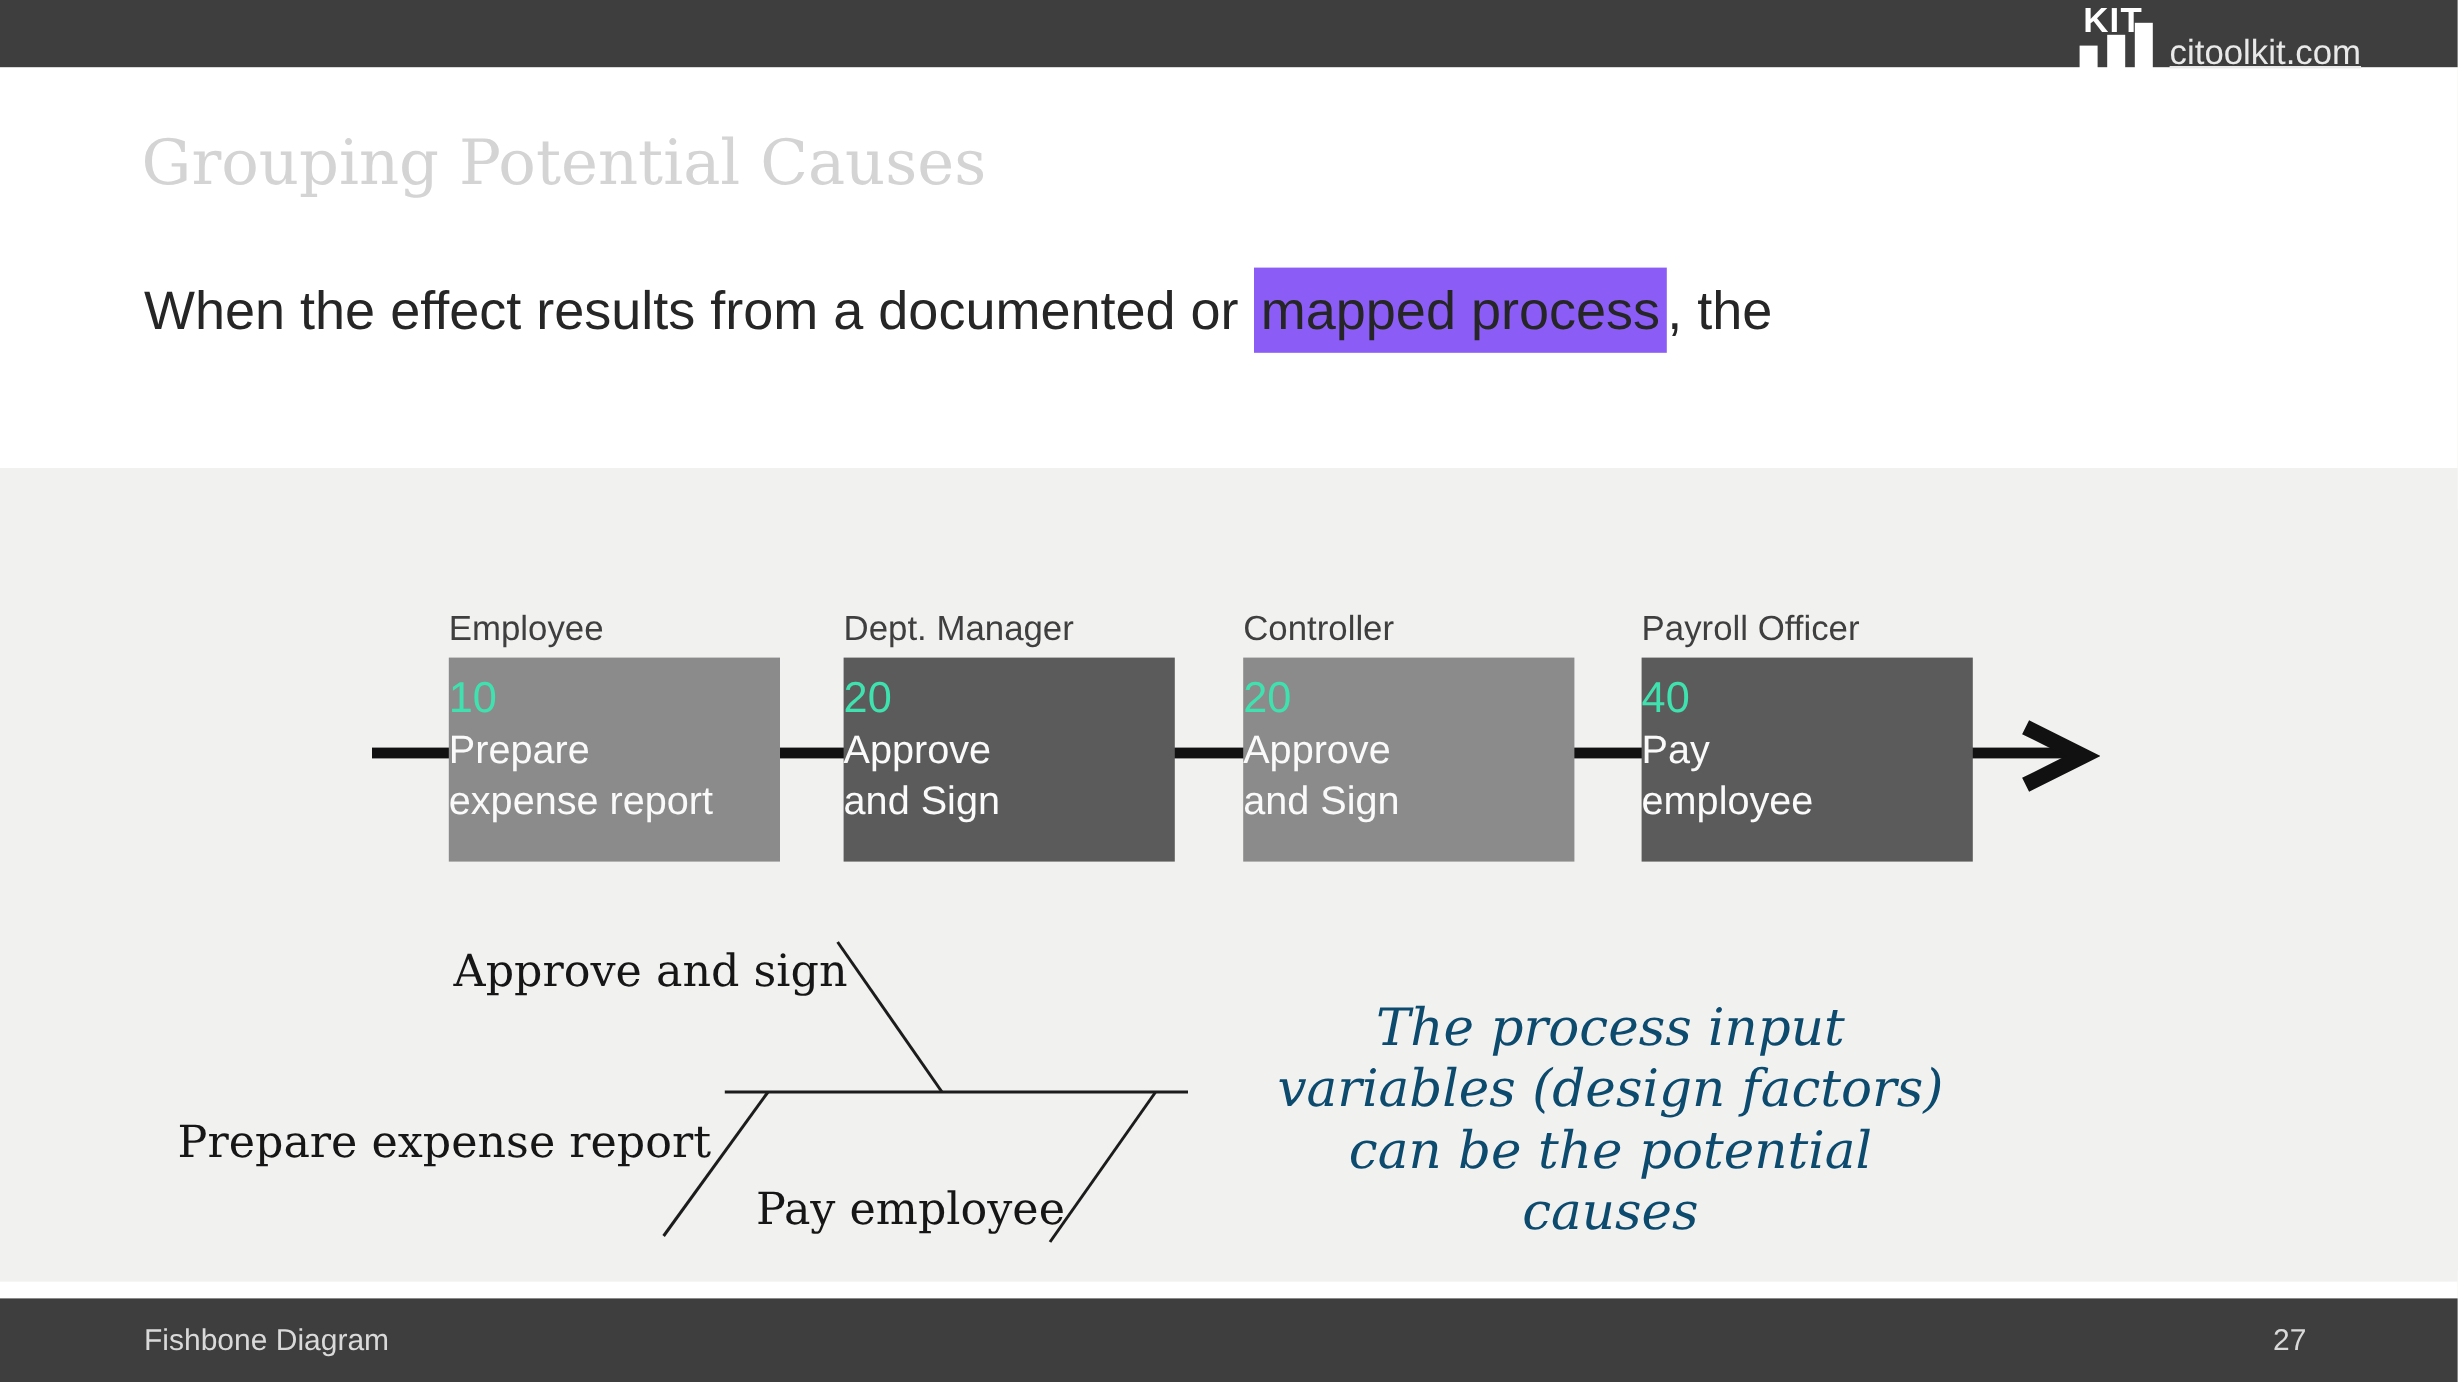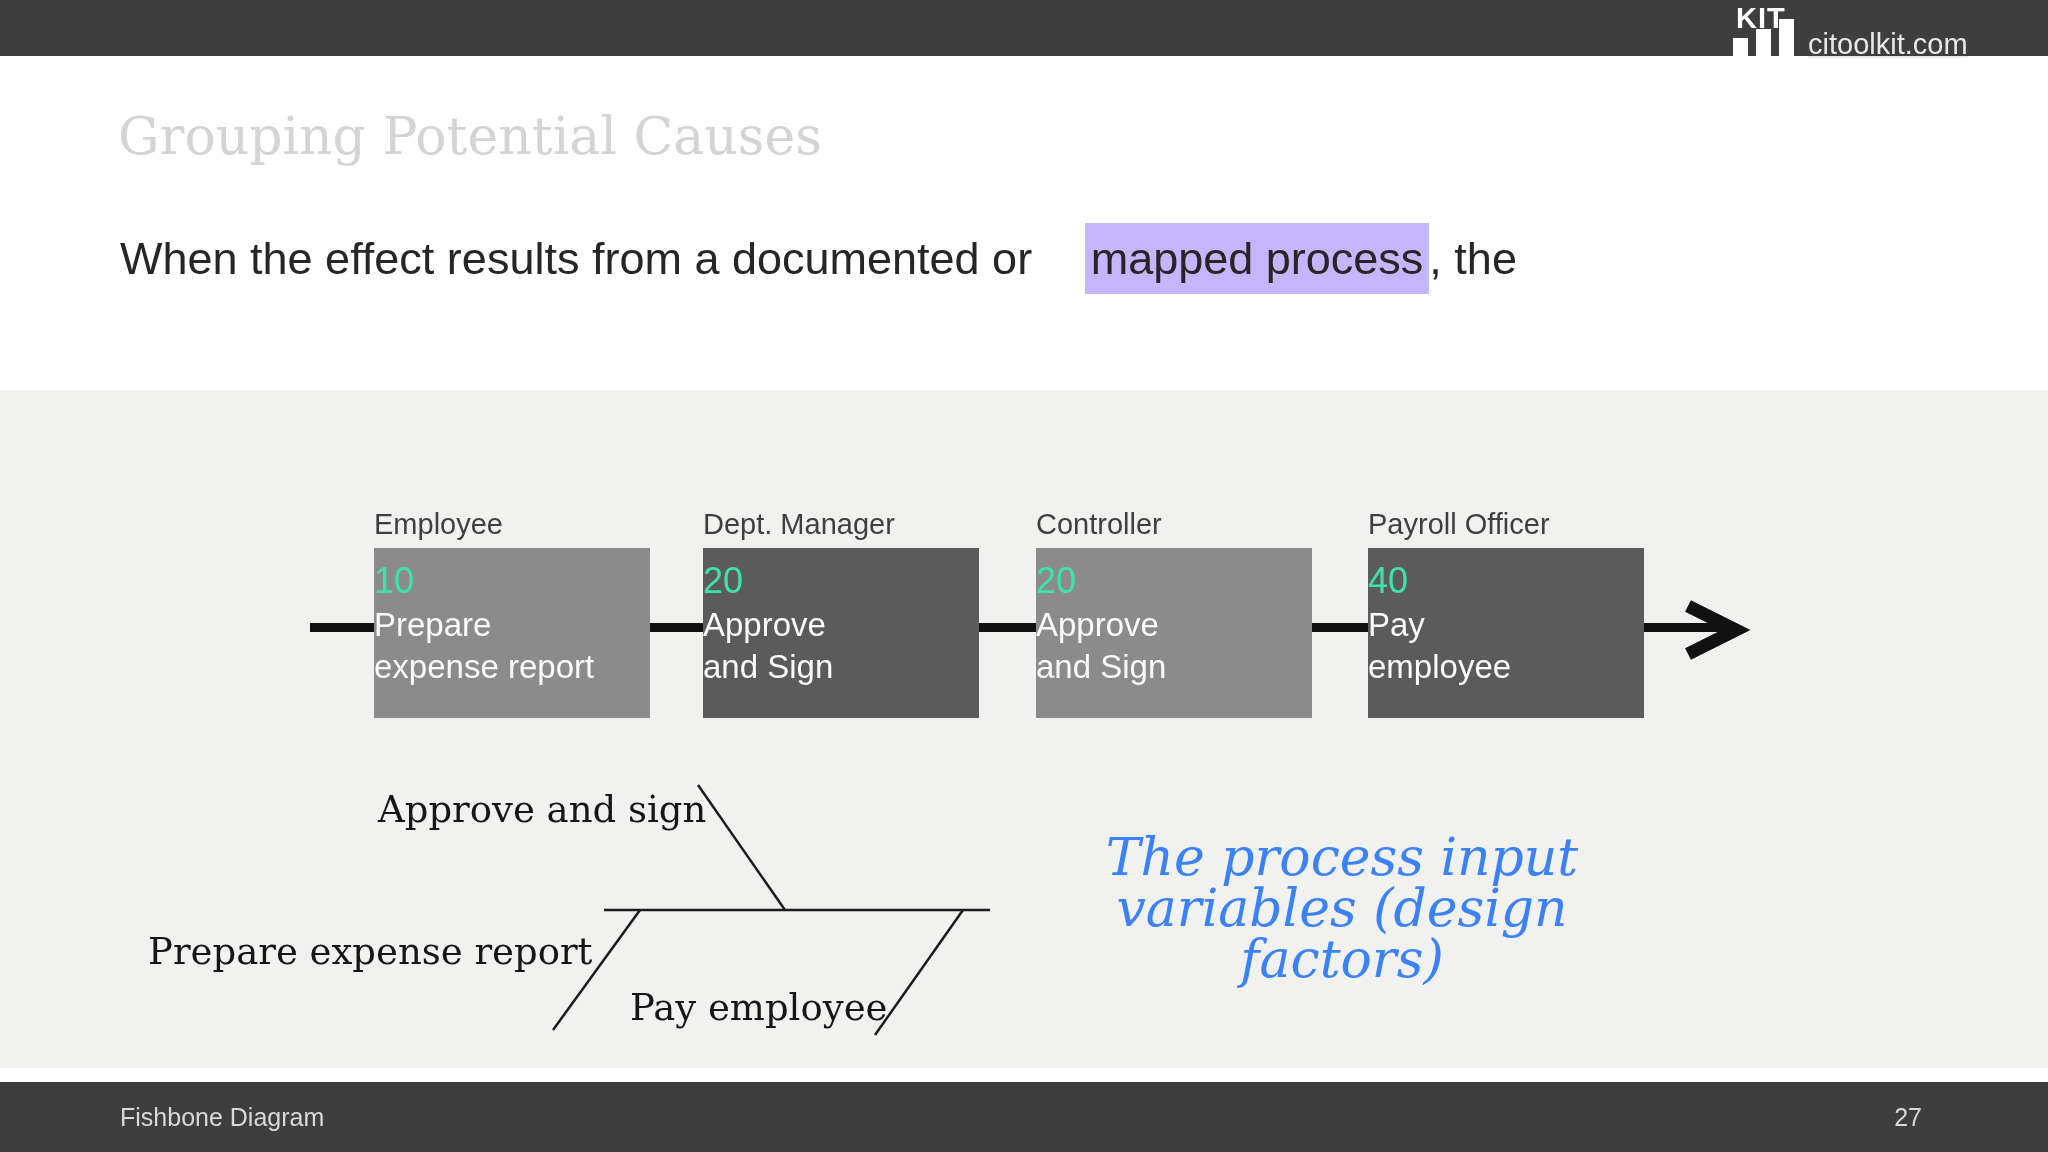--- a/index.html
+++ b/index.html
@@ -40,23 +40,22 @@
     font-family: "DejaVu Serif", serif;
     font-size: 52px; color: #d4d4d4;
   }
   .slide-body {
     position: absolute; left: 120px; top: 222px;
     width: 1760px;
     font-size: 45px; font-weight: 300; color: #262626;
     line-height: 73px;
   }
   .hl {
-    background: #c4b5fd;
+    background: #8b5cf6;
     padding: 10px 6px;
-    margin-left: 40px;
   }
 
   
   .content-area {
     position: absolute; left: 0; top: 390px;
     width: 2048px; height: 678px;
     background: #f1f1f0;
   }
 
   
@@ -102,21 +101,21 @@
   }
   .fb-top    { left: 378px; top: 788px; }
   .fb-bleft  { left: 148px; top: 930px; text-align: right; }
   .fb-bright { left: 630px; top: 986px; }
 
   
   .note {
     position: absolute; left: 1050px; top: 832px;
     width: 584px; z-index: 2;
     font-family: "DejaVu Serif", serif;
-    font-style: italic; font-size: 52px; color: #3b82f6;
+    font-style: italic; font-size: 43px; color: #0c4a6e;
     text-align: center; line-height: 51px;
   }
 
   
   .footer {
     position: absolute; left: 0; top: 1082px;
     width: 2048px; height: 70px;
     background: #3e3e3e;
     display: flex; align-items: center; justify-content: space-between;
     padding: 0 126px 0 120px;
@@ -192,18 +191,19 @@
   <line x1="640" y1="910" x2="553" y2="1030" stroke="#1c1c1c" stroke-width="2.5"></line>
   <line x1="963" y1="910" x2="875" y2="1035" stroke="#1c1c1c" stroke-width="2.5"></line>
 </svg>
 <div class="fb-label fb-top">Approve and sign</div>
 <div class="fb-label fb-bleft">Prepare expense report</div>
 <div class="fb-label fb-bright">Pay employee</div>
 
 <div class="note">
   <div>The process input</div>
   <div>variables (design factors)</div>
+  <div>can be the potential causes</div>
 </div>
 
 <div class="footer">
   <div class="ftxt">Fishbone Diagram</div>
   <div class="ftxt">27</div>
 </div>
 
 </body></html>

